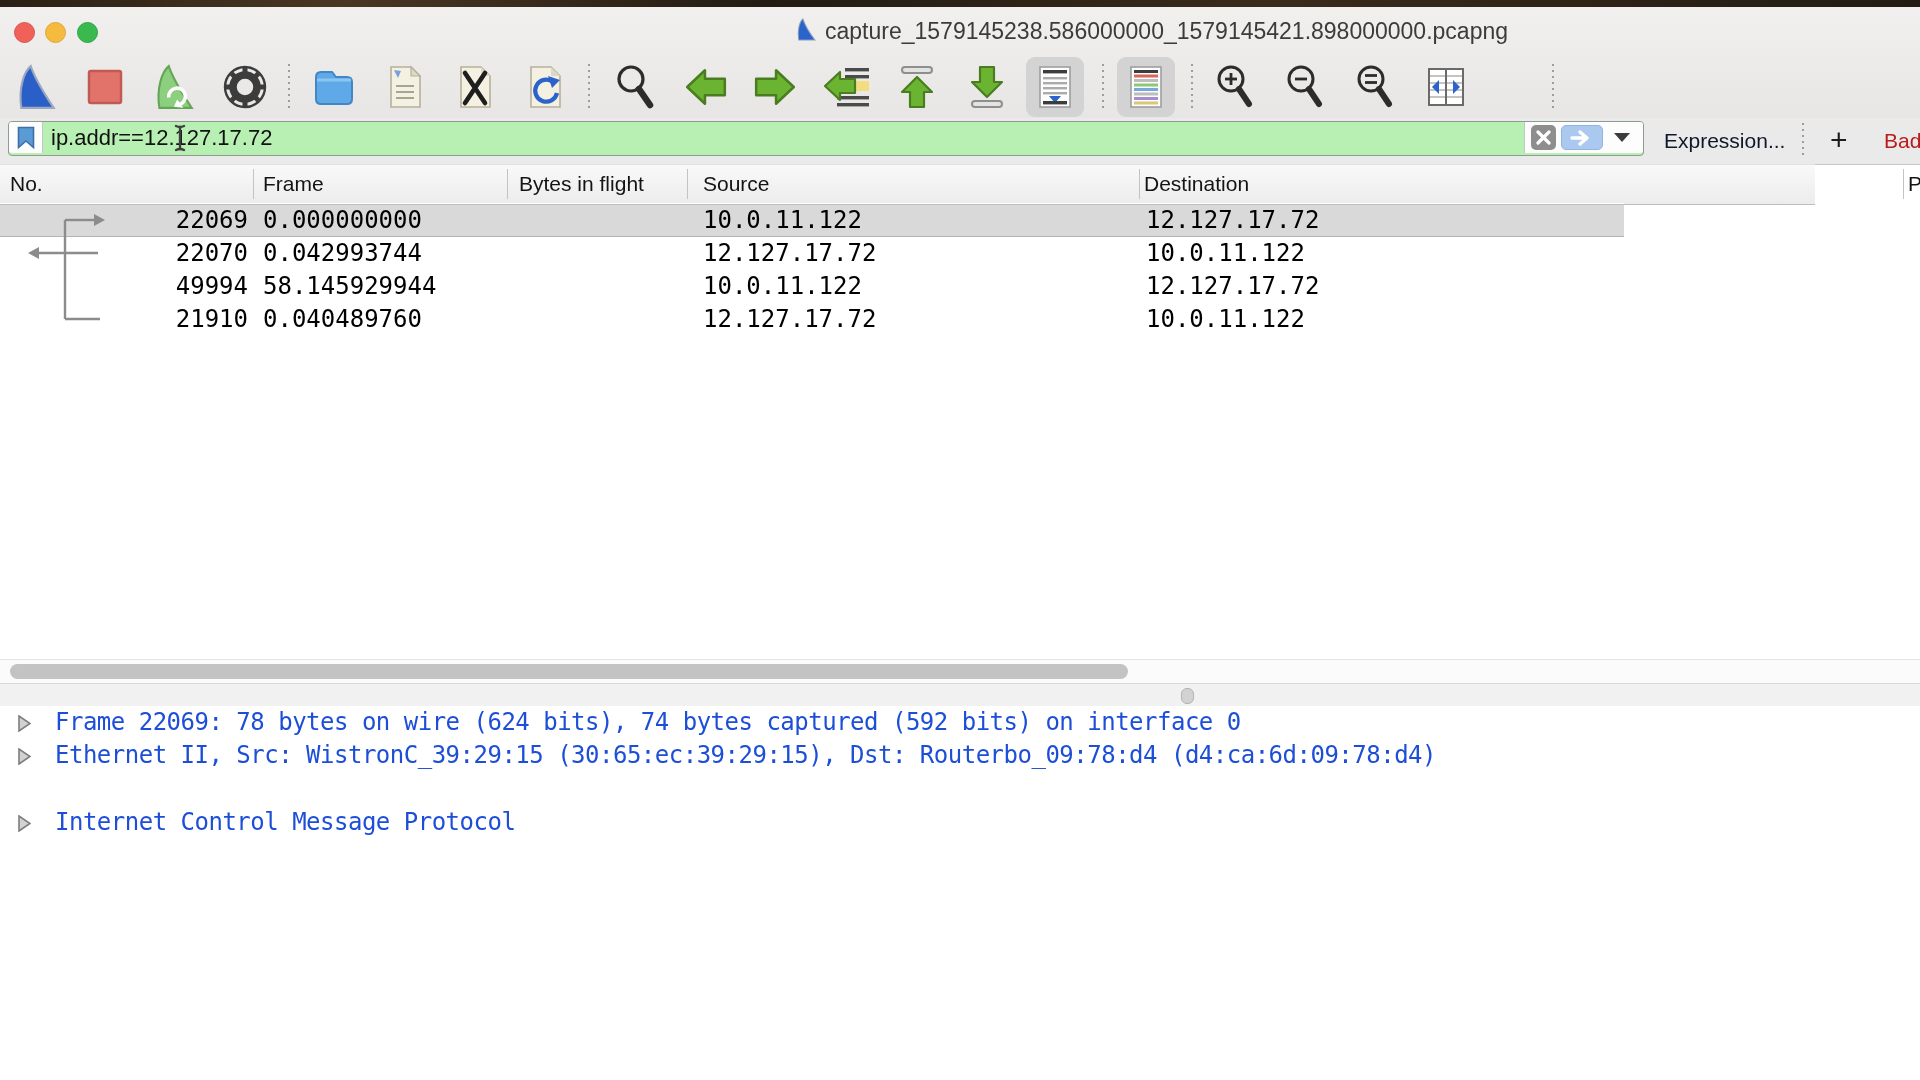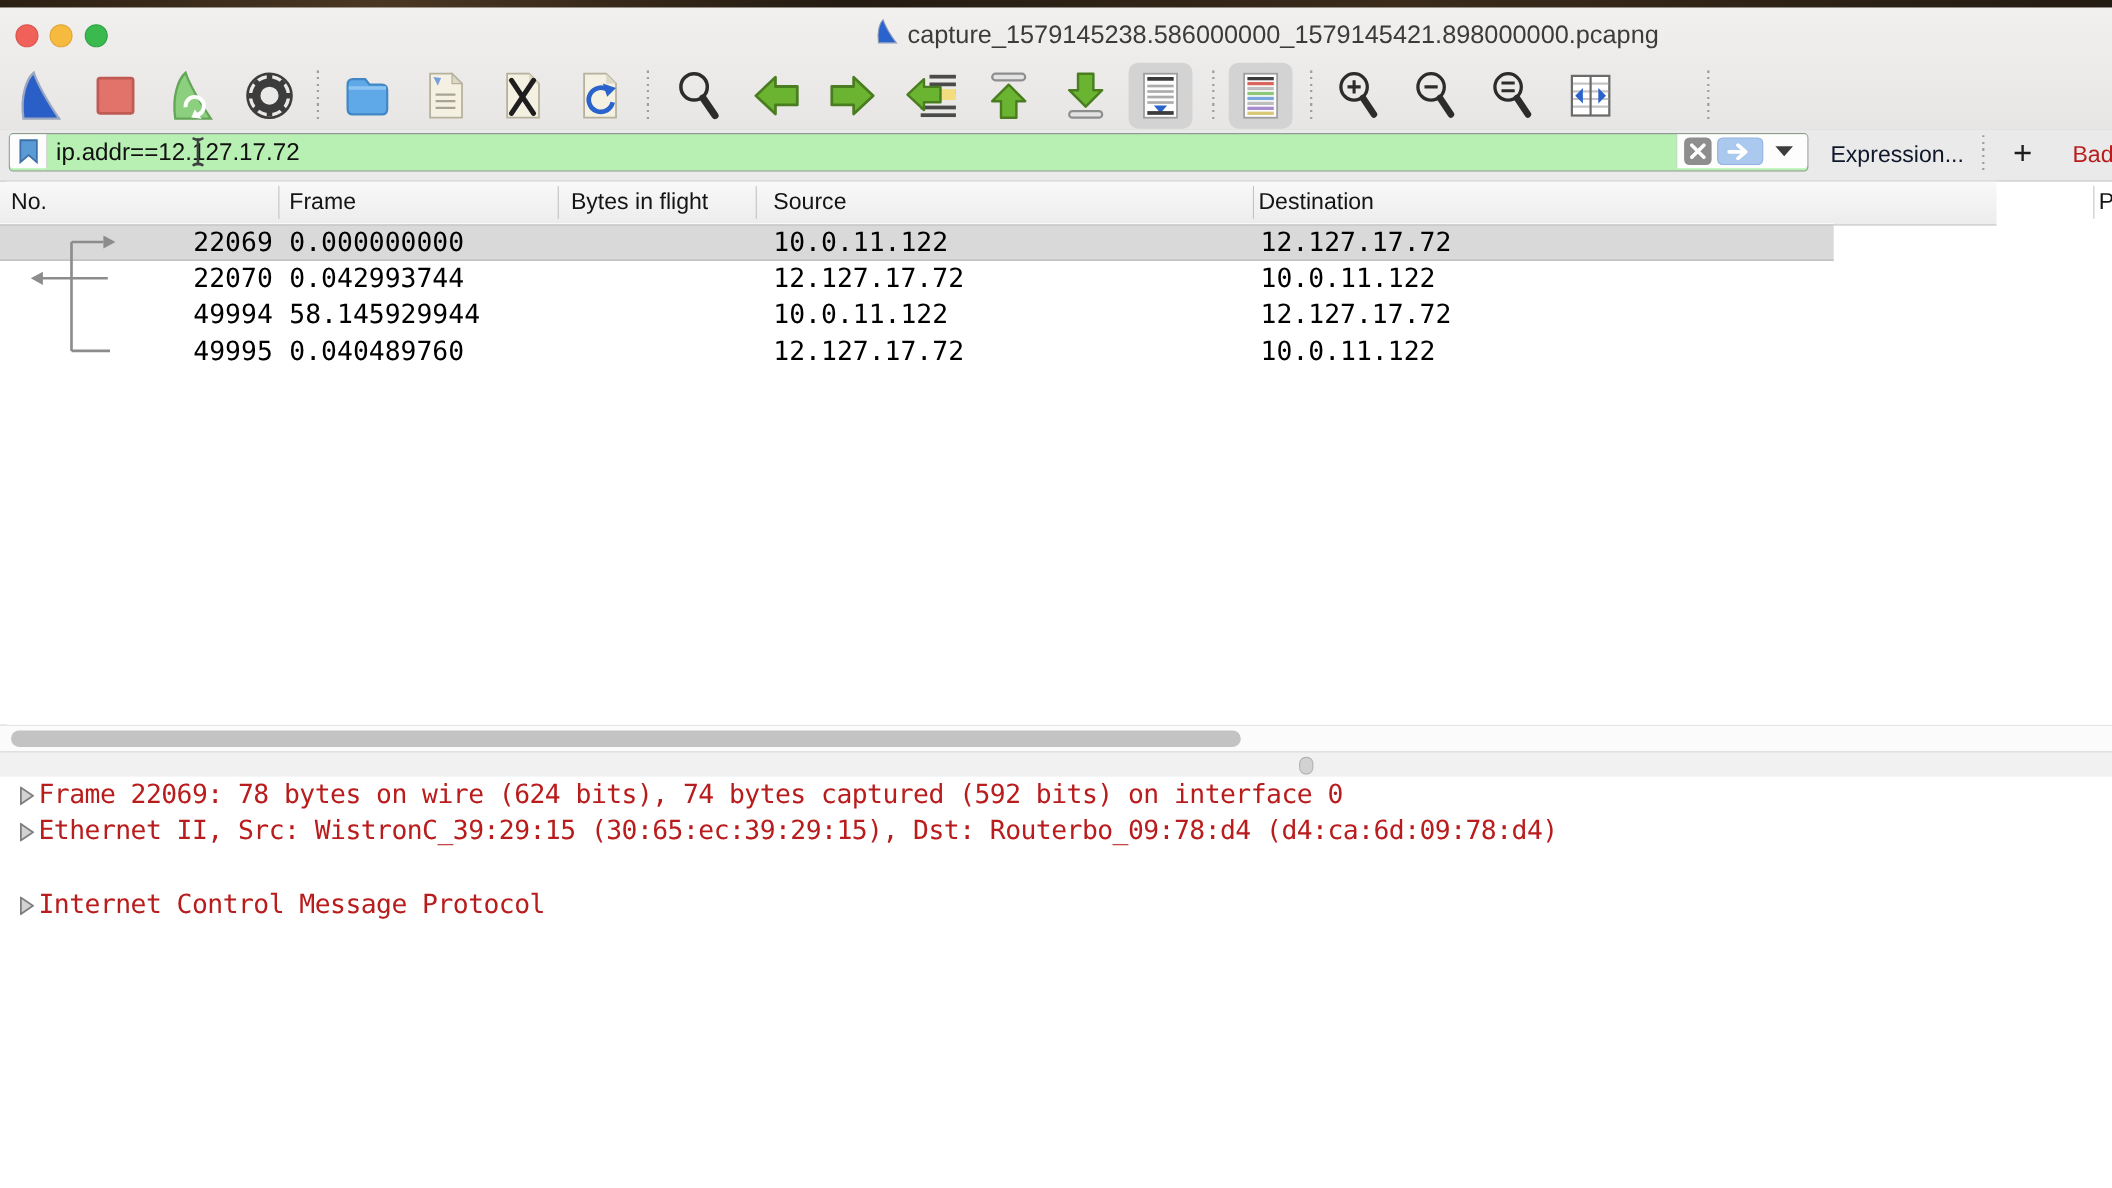--- a/index.html
+++ b/index.html
@@ -49,21 +49,21 @@
   #add-filter-btn{position:absolute;left:1830px;top:0;line-height:44px;font-size:30px;color:#1c1c1c;}
   #bad-label{position:absolute;left:1884px;top:0;line-height:46px;font-size:21px;color:#b91c1c;white-space:nowrap;}
 
   
   #plist-header{left:0;top:164px;width:1815px;height:39px;
     background:linear-gradient(#f9f9f9,#eceCec);border-bottom:1px solid #bdbdbd;border-top:1px solid #e2e2e2;}
   .hdr-label{position:absolute;top:0;line-height:38px;font-size:21px;color:#141414;white-space:nowrap;}
   .hdr-div{position:absolute;top:4px;width:1px;height:30px;background:#c3c3c3;}
 
   
-  #plist-body{left:0;top:203px;width:1624px;height:456px;background:#ffffff;overflow:hidden;padding-left:43px;}
+  #plist-body{left:0;top:203px;width:1624px;height:456px;background:#ffffff;overflow:hidden;}
   .prow{position:absolute;left:0;width:1920px;height:33px;font-family:"DejaVu Sans Mono",monospace;
     font-size:24px;line-height:33px;color:#000;}
   .prow.selected{background:#d9d9d9;border-top:1px solid #c0c0c0;border-bottom:1px solid #b4b4b4;height:31px;line-height:31px;}
   .cell{position:absolute;top:0;white-space:nowrap;}
   .c-no{left:60px;width:188px;text-align:right;}
   .c-time{left:263px;}
   .c-src{left:703px;}
   .c-dst{left:1146px;}
   .c-proto{left:1908px;}
 
@@ -74,22 +74,22 @@
   
   #splitter{left:0;top:683px;width:1920px;height:23px;background:#f1f1f1;
     border-top:1px solid #d8d8d8;border-bottom:1px solid #cccccc;}
   #splitter-handle{position:absolute;left:1181px;top:4px;width:11px;height:14px;border-radius:6px;
     background:#d2d2d2;border:1px solid #b2b2b2;}
 
   
   #details-pane{left:0;top:706px;width:1920px;height:374px;background:#ffffff;}
   .dline{position:absolute;left:0;width:1920px;height:34px;}
   .dline .tri{position:absolute;left:18px;top:9px;}
-  .dline .dtext{position:absolute;left:35px;top:0;line-height:33px;white-space:nowrap;
-    font-family:"DejaVu Sans Mono",monospace;font-size:24px;color:#b91c1c;letter-spacing:-0.5px;}
+  .dline .dtext{position:absolute;left:55px;top:0;line-height:33px;white-space:nowrap;
+    font-family:"DejaVu Sans Mono",monospace;font-size:24px;color:#1d4ed8;letter-spacing:-0.5px;}
 </style>
 </head>
 <body>
 
 <div id="screen">
 
   <div class="abs" id="desktop-top"></div>
   <div class="abs" id="desktop-left"></div>
 
   <div class="abs" id="chrome">
@@ -361,21 +361,21 @@
       <span class="cell c-proto">I</span>
     </div>
     <div class="prow" style="top:67px">
       <span class="cell c-no">49994</span>
       <span class="cell c-time">58.145929944</span>
       <span class="cell c-src">10.0.11.122</span>
       <span class="cell c-dst">12.127.17.72</span>
       <span class="cell c-proto">I</span>
     </div>
     <div class="prow" style="top:100px">
-      <span class="cell c-no">49995</span>
+      <span class="cell c-no">21910</span>
       <span class="cell c-time">0.040489760</span>
       <span class="cell c-src">12.127.17.72</span>
       <span class="cell c-dst">10.0.11.122</span>
       <span class="cell c-proto">I</span>
     </div>
 
     <svg class="abs" style="left:8px;top:0;" width="110" height="140" viewBox="0 0 110 140">
       <g stroke="#8c8c8c" stroke-width="2.4" fill="none">
         <line x1="57" y1="17" x2="57" y2="116"></line>
         <line x1="57" y1="17" x2="86" y2="17"></line>

